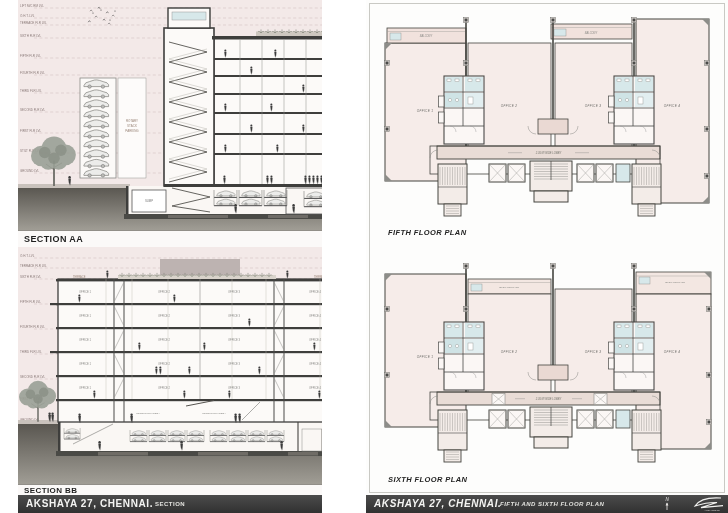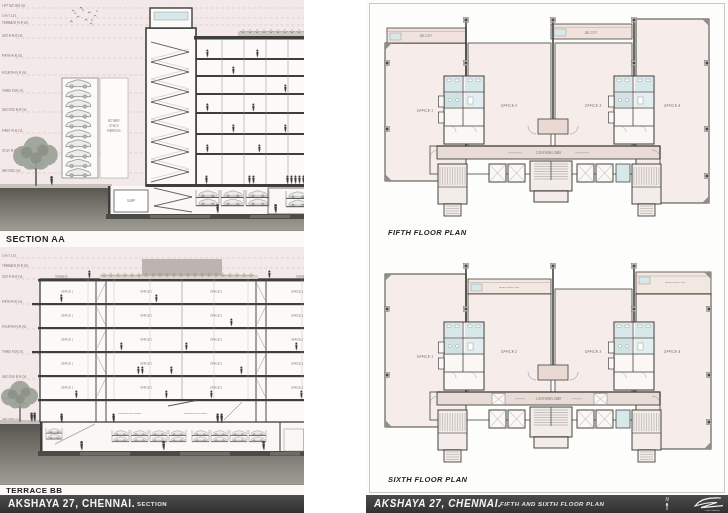--- a/index.html
+++ b/index.html
@@ -1,19 +1,19 @@
 <!DOCTYPE html>
 <html><head>
 <meta charset="utf-8">
 <style>
   html,body{margin:0;padding:0;background:#888;}
   .board{position:relative;width:728px;height:513px;background:#ffffff;overflow:hidden;
          font-family:"Liberation Sans",sans-serif;}
   .sheet{position:absolute;top:0;height:513px;overflow:hidden;}
-  .sheet-left{left:0;width:304px;background:#f3e9e8;}
+  .sheet-left{left:18px;width:304px;background:#f3e9e8;}
   .sheet-right{left:366px;width:362px;background:#fdfdfc;font-style:italic;}
   .frame{position:absolute;left:3px;top:3px;width:354px;height:488px;border:1px solid #c9c9c4;}
   svg{position:absolute;font-family:"Liberation Sans",sans-serif;}
   .band{position:absolute;left:0;width:364px;background:#fbf9f8;border-top:1px solid #918e88;}
   .band-aa{top:230px;height:16px;}
   .band-bb{top:484px;height:11px;}
   .band .lbl{position:absolute;left:6px;top:1px;font-weight:bold;color:#1e1e1e;}
   .band-aa .lbl{font-size:9px;line-height:14px;letter-spacing:.4px;}
   .band-bb .lbl{font-size:8px;line-height:10px;letter-spacing:.4px;}
   .titlebar{position:absolute;bottom:0;left:0;height:18px;width:100%;
@@ -457,21 +457,21 @@
         <use href="#tree" transform="translate(20,151) scale(0.95)"></use>
         <use href="#person" transform="translate(30,166.5)"></use>
         <use href="#person" transform="translate(33,166.5)"></use>
         <use href="#tree" transform="translate(340,148) scale(1.05)"></use>
         <use href="#tree" transform="translate(359,158) scale(0.7)"></use>
         <use href="#person" transform="translate(350,166.5)"></use>
       </g>
     </svg>
 
     <div class="band band-bb">
-      <span class="lbl">TERRACE BB</span>
+      <span class="lbl">SECTION BB</span>
     </div>
 
     <div class="titlebar tb-left">
       <span class="proj">AKSHAYA 27, CHENNAI.</span>
       <span class="sht">SECTION</span>
       <svg class="logo" viewBox="0 0 32 16">
         <use href="#logo"></use>
         <text x="19" y="15" font-size="2.4" fill="#cfcfcb" text-anchor="middle">ARCHITECTS</text>
       </svg>
     </div>

